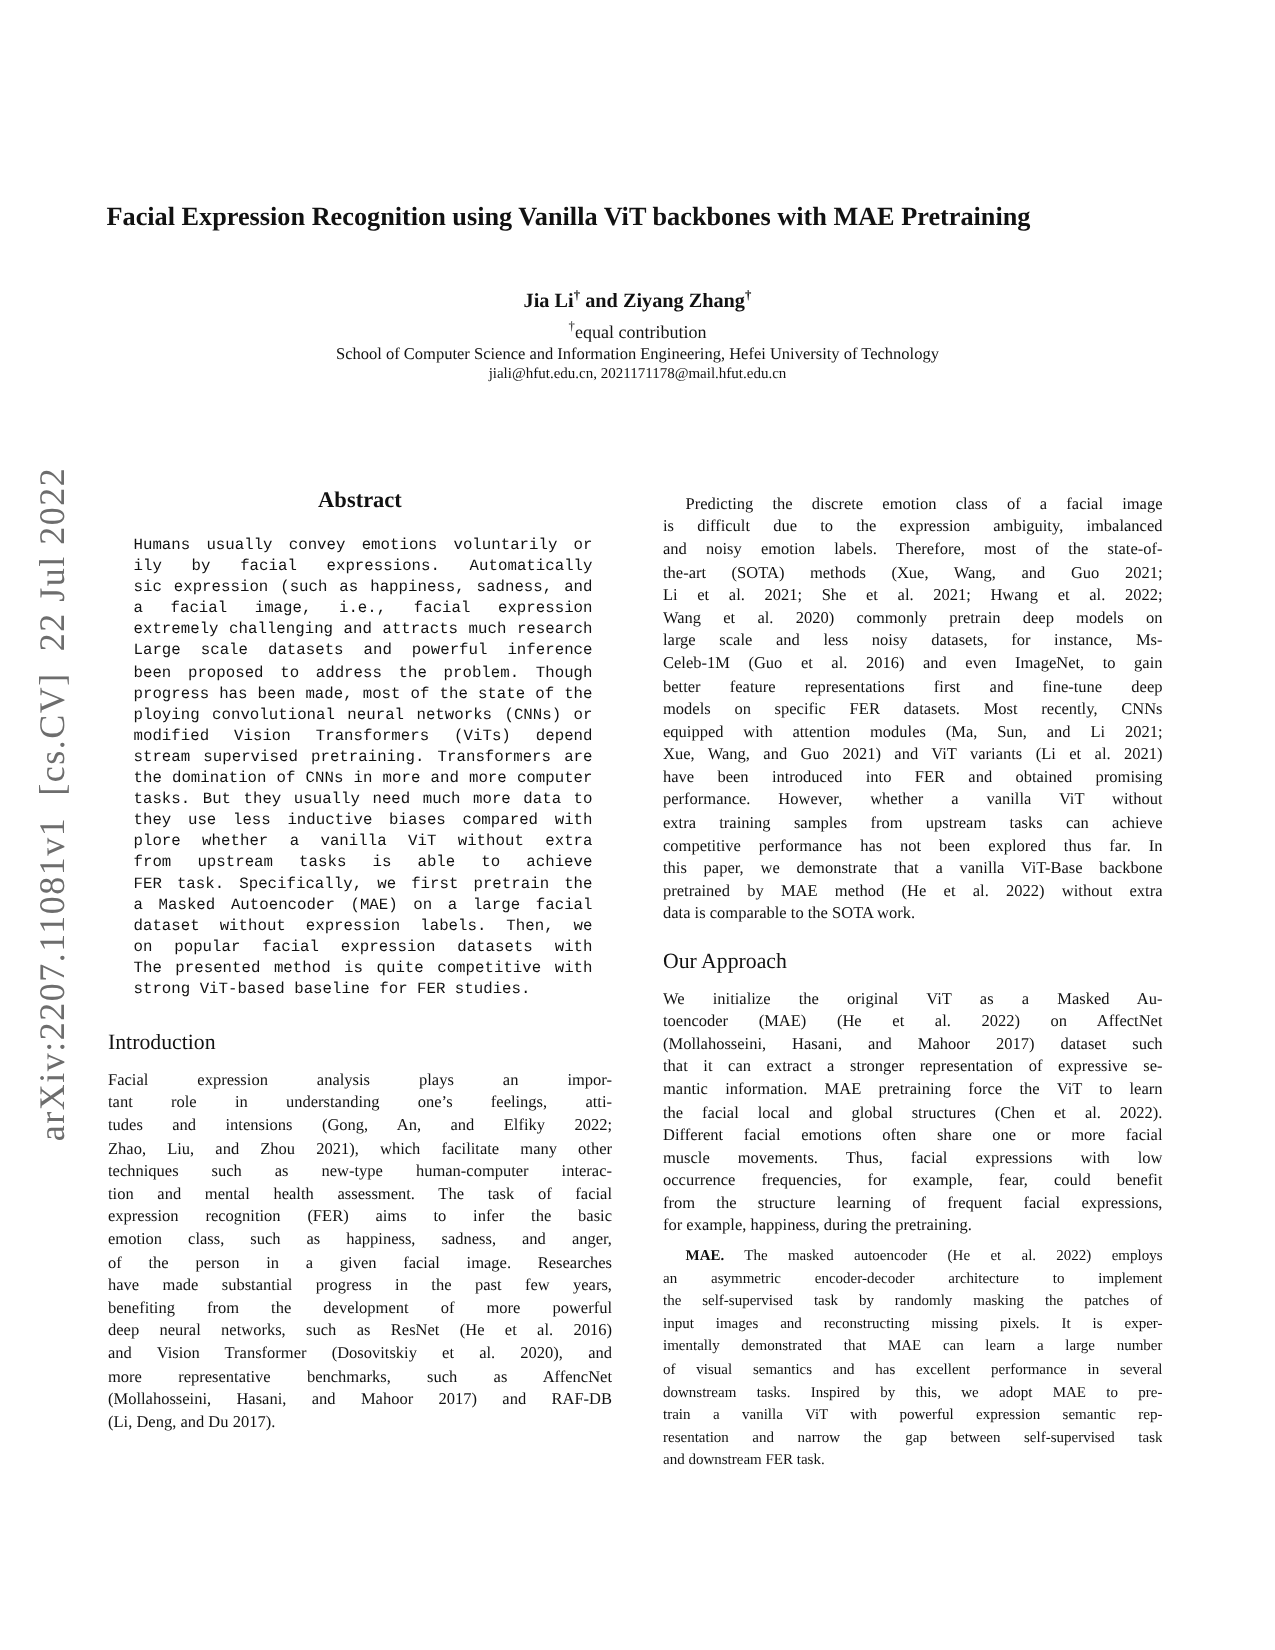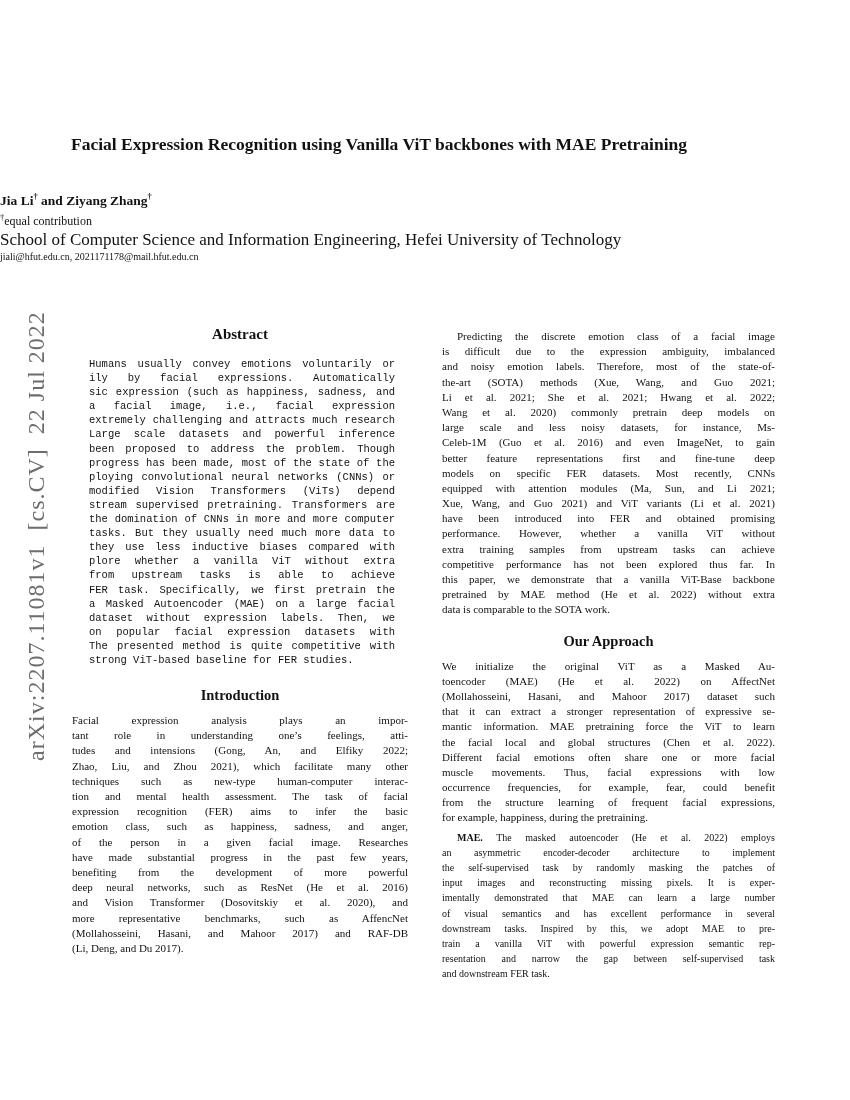--- a/index.html
+++ b/index.html
@@ -35,40 +35,40 @@
     text-align: center;
     font-size: 17.5px;
     font-weight: bold;
     white-space: nowrap;
   }
   .author-block {
     position: absolute;
     top: 191px;
     left: 0;
     width: 850px;
-    text-align: left;
+    text-align: center;
     line-height: 1.22;
   }
   .authors { font-size: 13.5px; font-weight: bold; }
   .authors sup, .contrib sup { font-size: 8.5px; }
   .contrib { font-size: 12px; margin-top: 3px; }
-  .affil   { font-size: 17px; margin-top: 1px; }
+  .affil   { font-size: 11px; margin-top: 1px; }
   .emails  { font-size: 10px; margin-top: 1px; }
 
   
   .col { position: absolute; }
   .col-left  { left: 72px;  width: 336px; top: 327px; }
   .col-right { left: 442px; width: 333px; top: 329px; }
 
   .h-abstract {
     text-align: center; font-weight: bold; font-size: 15px;
     line-height: 15px; margin: 0 0 11px 0;
   }
   .h-section {
-    text-align: center; font-weight: bold; font-size: 14.5px;
+    font-weight: normal; font-size: 14.5px;
     line-height: 17px; margin: 20px 0 9px 0;
   }
   .h-approach { margin-top: 15px; margin-bottom: 9px; }
 
   .abstract { margin: 15px 13px 0 17px; font-size: 10.5px; font-family: Liberation Mono, monospace; }
   .abstract .ln { line-height: 14.1px; height: 14.1px; }
 
   .bodytext { font-size: 11px; }
   .bodytext .ln, .para-mae .ln { line-height: 15.2px; height: 15.2px; }
   .para-mae { font-size: 10px; margin-top: 4px; }

